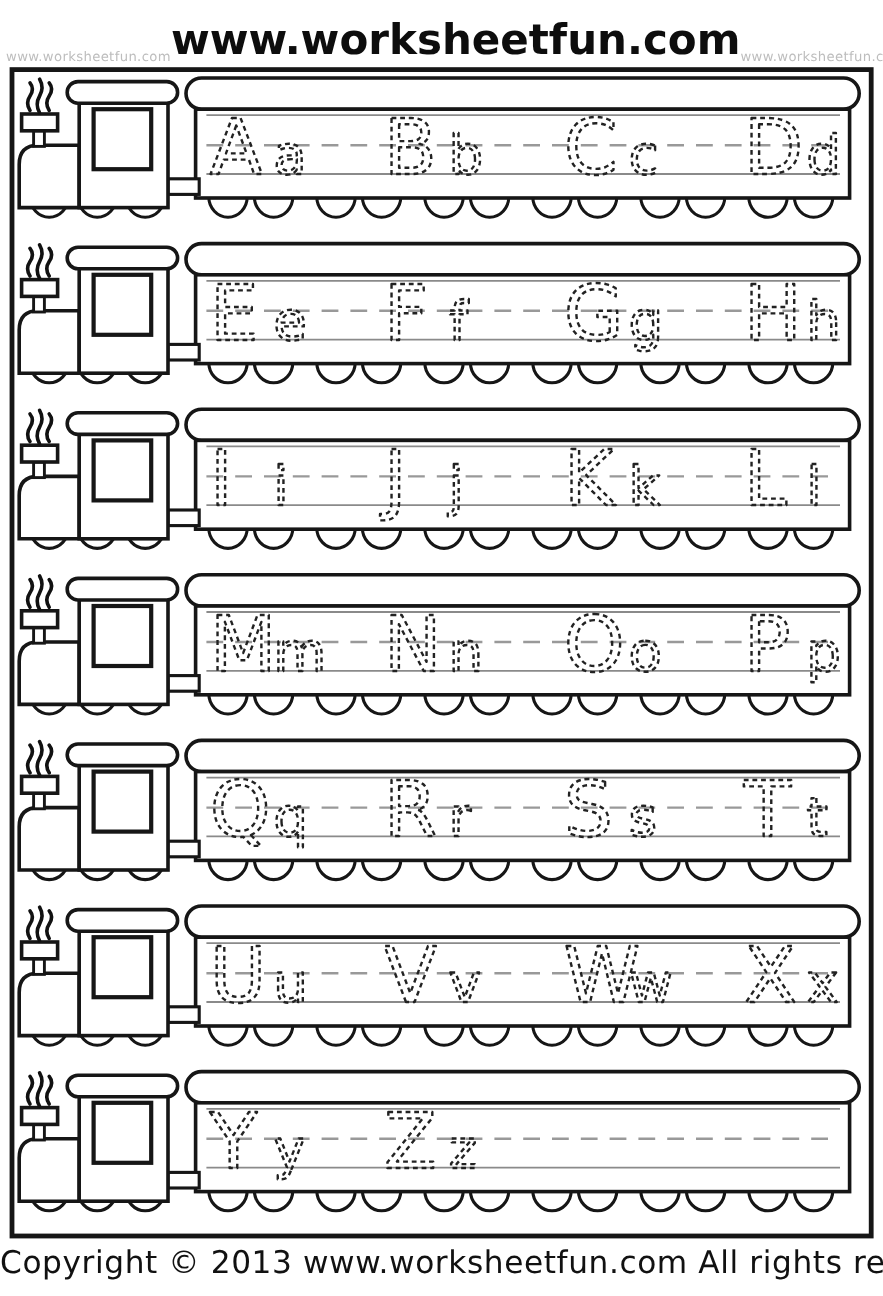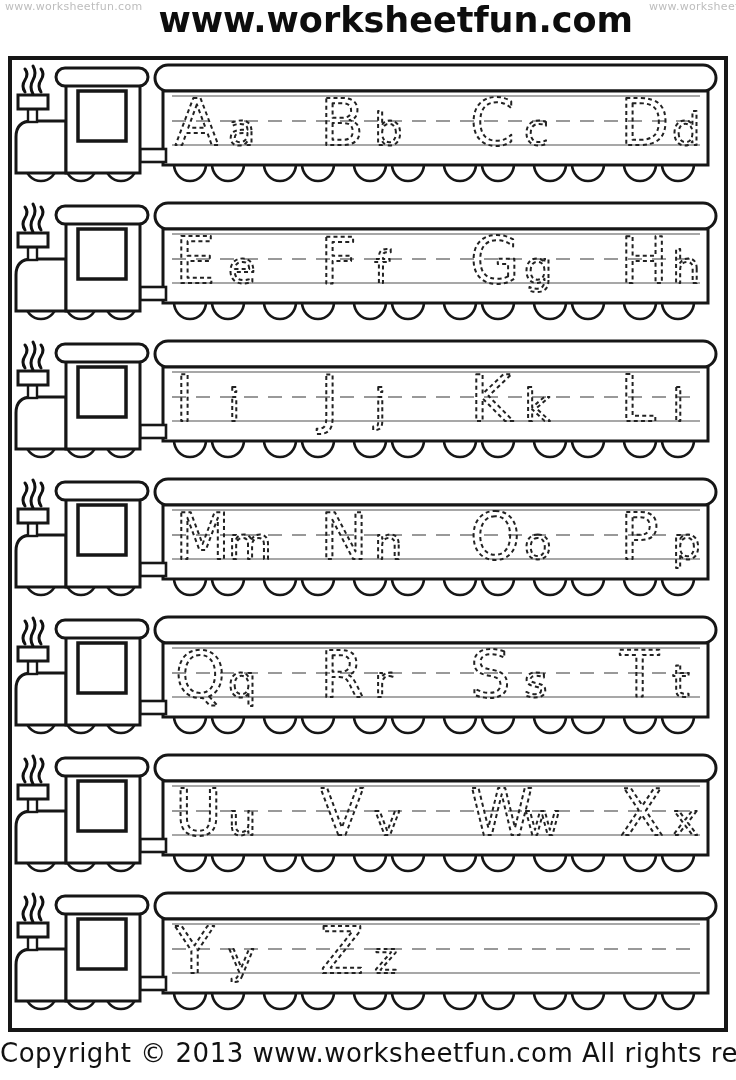--- a/index.html
+++ b/index.html
@@ -1,21 +1,21 @@
 <!DOCTYPE html>
 <html><head>
 <meta charset="utf-8">
 <style>
   html,body{margin:0;padding:0;}
   body{
     width:736px;height:1080px;position:relative;overflow:hidden;
     background:#ffffff;font-family:"DejaVu Sans",sans-serif;color:#111;
   }
   
-  .header{height:54px;display:flex;align-items:flex-start;justify-content:space-between;padding:0 5px;box-sizing:border-box;gap:16px;}
+  .header{height:54px;display:flex;align-items:flex-end;justify-content:space-between;padding:0 5px;box-sizing:border-box;}
   .side-url{font-size:11px;color:#bdbdbd;letter-spacing:.3px;white-space:nowrap;flex:0 0 auto;}
   .title{font-size:35px;font-weight:bold;color:#0d0d0d;white-space:nowrap;flex:0 0 auto;}
   
   .frame{
     position:absolute;left:8px;top:56px;width:720px;height:976px;
     border:4px solid #161616;box-sizing:border-box;background:#fff;padding-top:1px;
   }
   svg.row{display:block;}
   
   .trace{

